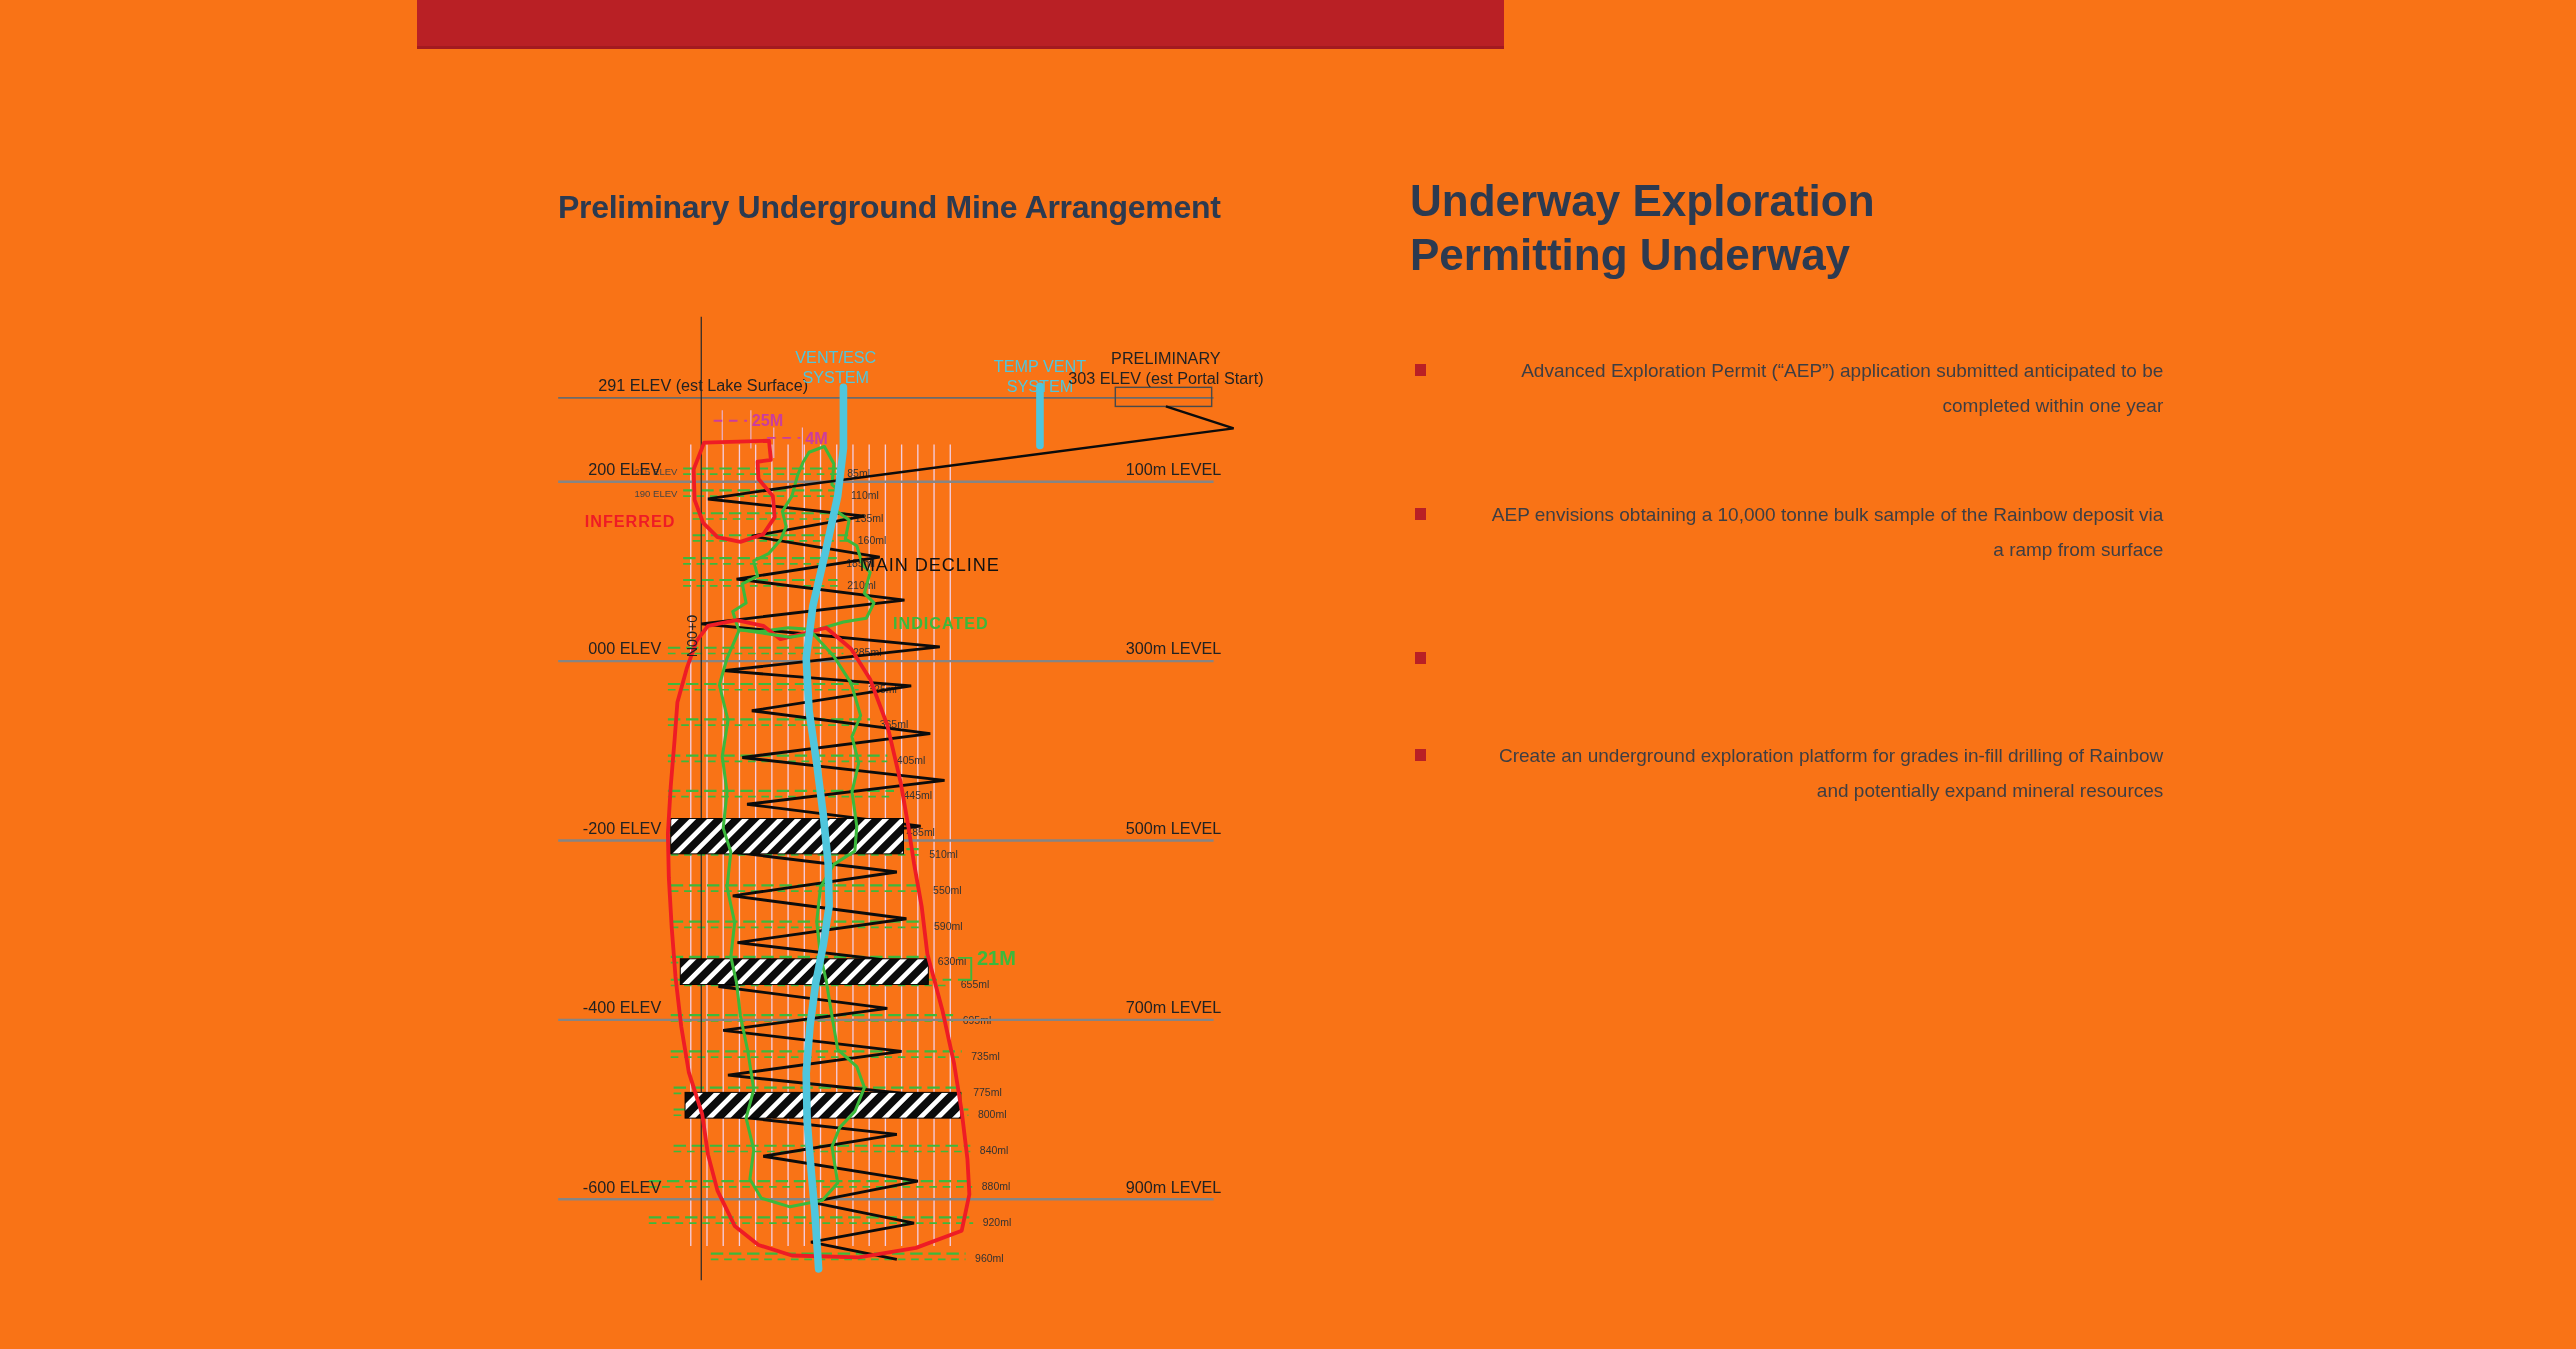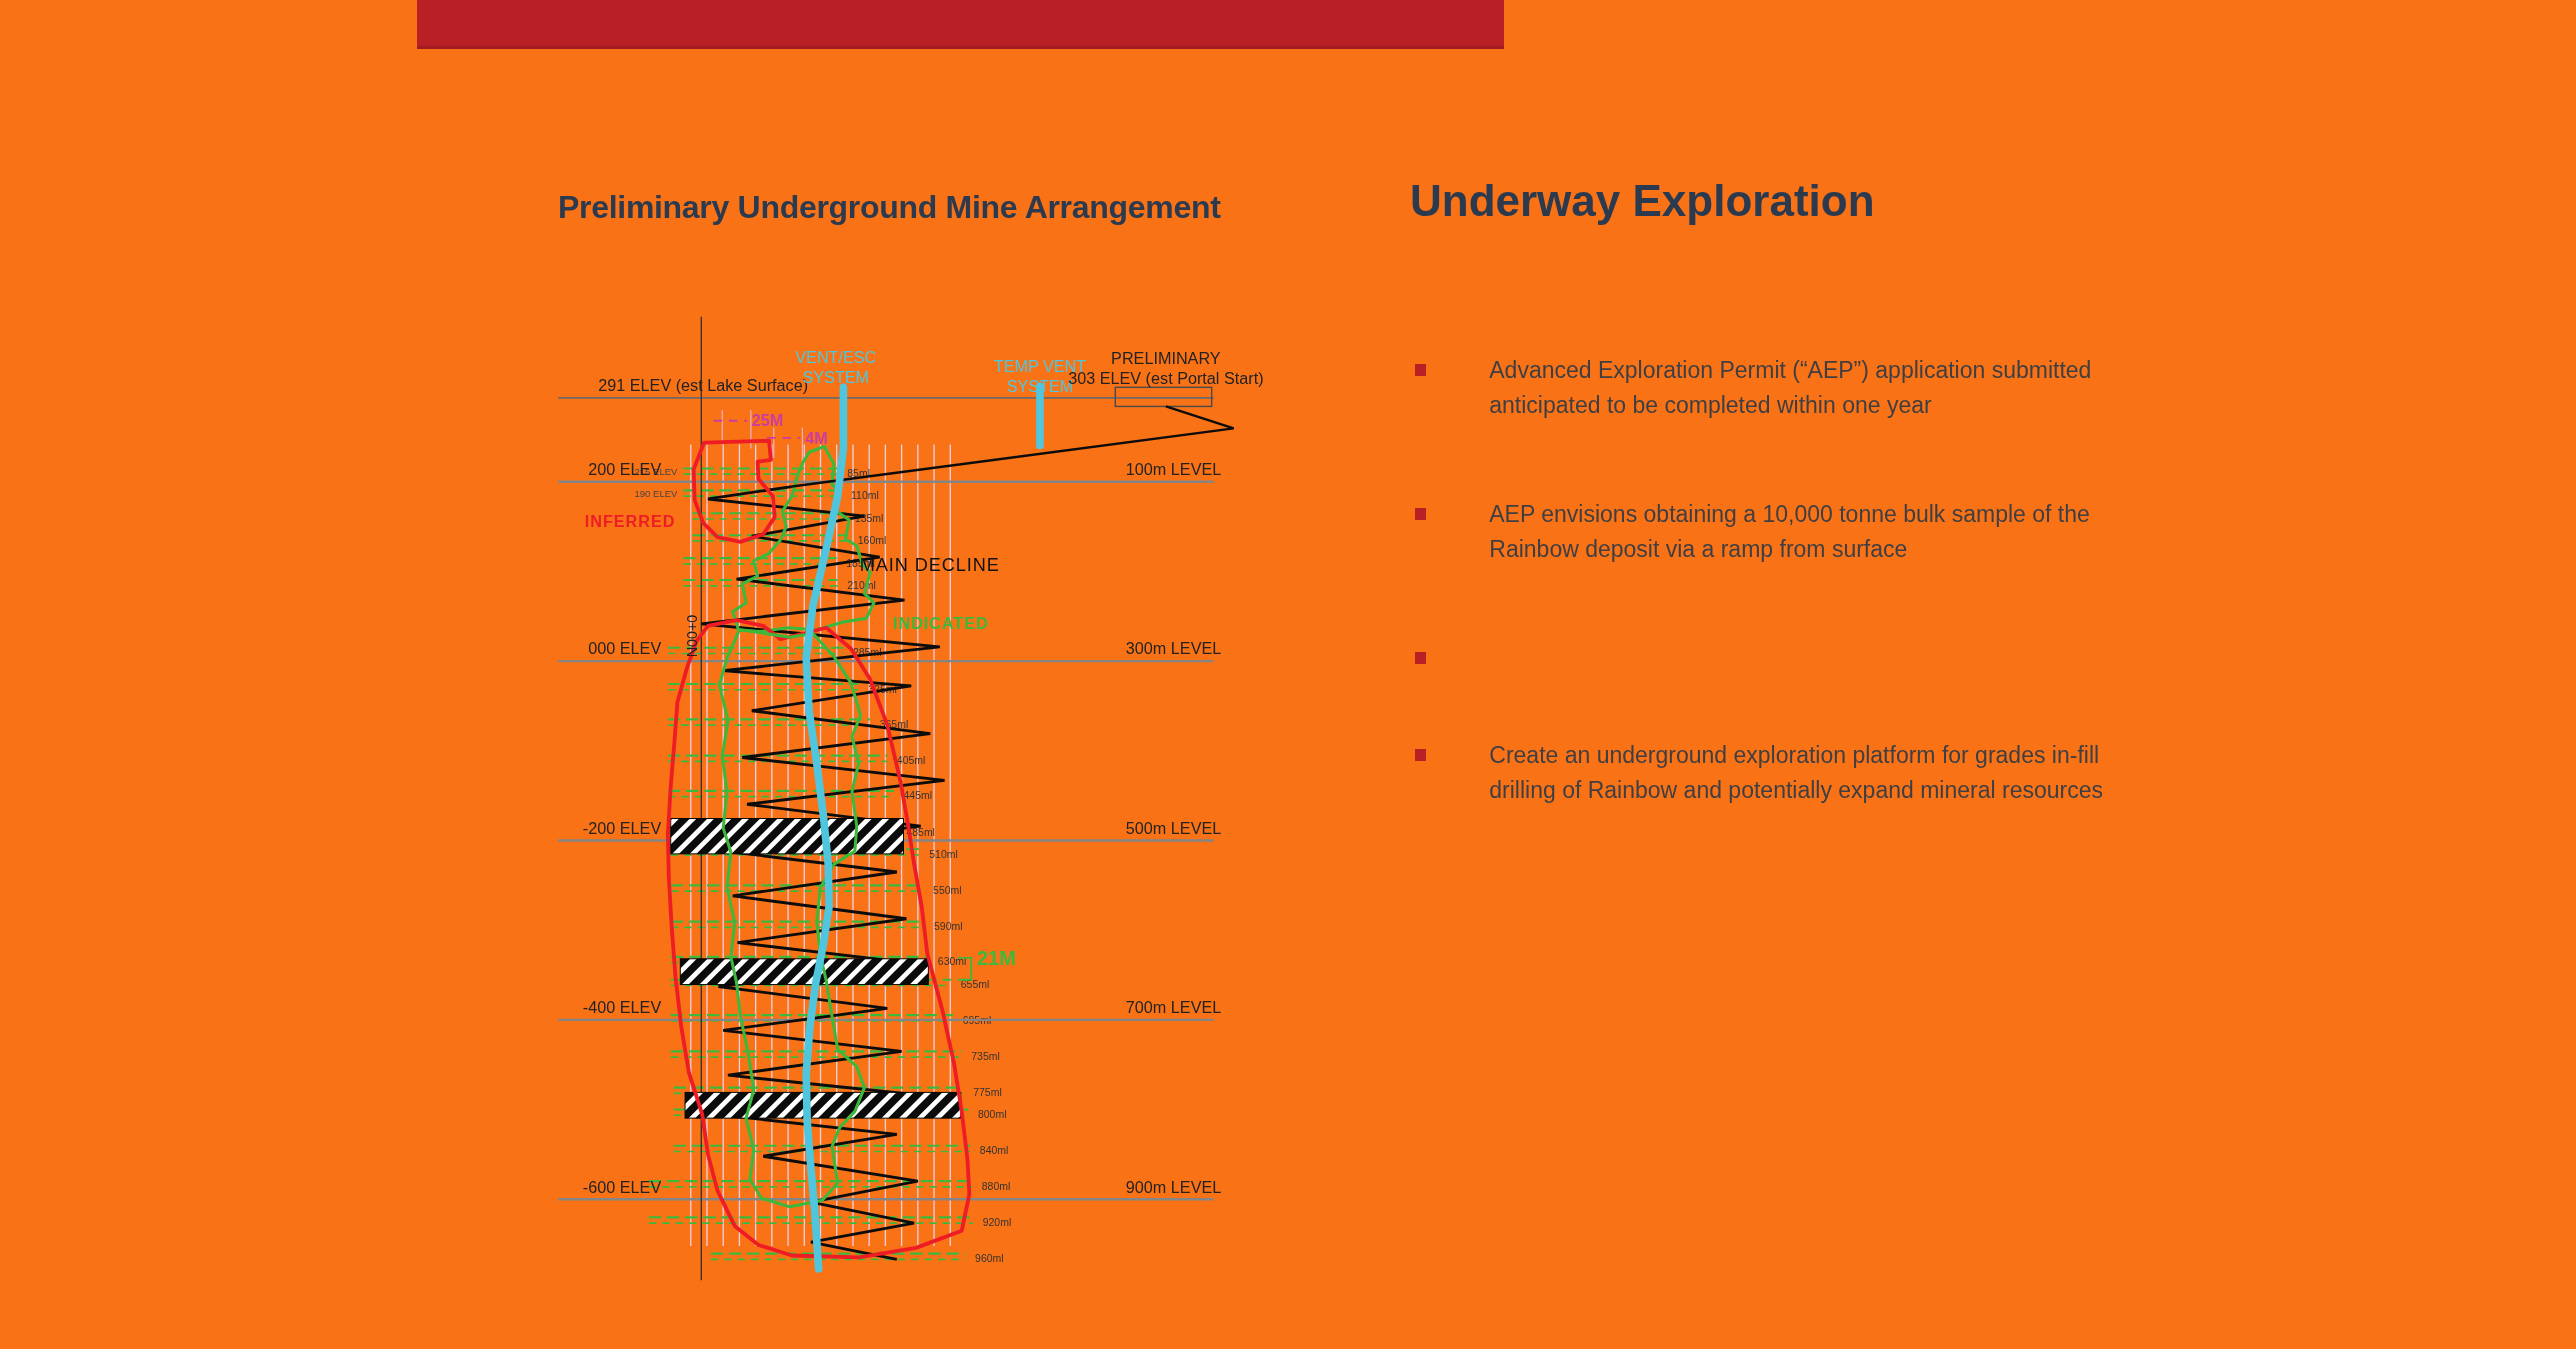--- a/index.html
+++ b/index.html
@@ -9,21 +9,21 @@
   html,body{margin:0;padding:0;background:#ffffff;}
   .slide{position:relative;width:2576px;height:1349px;background:#f97316;
     font-family:"Liberation Sans",sans-serif;overflow:hidden;}
   .topbar{position:absolute;left:417px;top:0;width:1087px;height:46px;
     background:var(--accent);border-bottom:3.8px solid #a31a20;}
   .diagram-title{position:absolute;left:558px;top:189px;font-size:32px;font-weight:bold;
     color:var(--slate);letter-spacing:-0.3px;margin:0;}
   .right-title{position:absolute;left:1410px;top:174px;margin:0;font-size:44px;line-height:54px;
     font-weight:bold;color:var(--slate);}
   .bullets{position:absolute;left:1413px;top:353px;width:754px;list-style:none;margin:0;padding:0;}
-  .bullets li{display:flex;margin-bottom:74px;color:var(--body);font-size:23px;line-height:35px;}
+  .bullets li{display:flex;margin-bottom:74px;color:var(--body);font-size:19px;line-height:35px;text-align:right;}
   .sq{flex:0 0 11.4px;width:11.4px;height:11.4px;background:var(--accent);margin:11.4px 0 0 1.9px;}
   .bt{margin-left:63px;width:674px;}
   svg text{font-family:"Liberation Sans",sans-serif;}
   .lbl{font-size:17px;fill:#222;}
   .lbl-sm{font-size:11px;fill:#333;}
   .lbl-xs{font-size:10px;fill:#444;}
   .cyan-lbl{font-size:17px;fill:var(--cyan);}
   .mag-lbl{font-size:17px;fill:var(--magenta);font-weight:bold;}
   .grn-lbl{font-size:17px;fill:var(--green);font-weight:bold;letter-spacing:1px;}
   .grn-lbl-big{font-size:21px;fill:var(--green);font-weight:bold;}
@@ -47,21 +47,21 @@
 </style>
 </head>
 <body>
 
 <div class="slide">
 
   <div class="topbar"></div>
 
   <h2 class="diagram-title">Preliminary Underground Mine Arrangement</h2>
 
-  <h1 class="right-title"><span>Underway Exploration</span><br></h1>
+  <h1 class="right-title"><span>Underway Exploration</span><br><span>Permitting Underway</span></h1>
 
   <ul class="bullets" id="bullet-list">
       <li>
         <span class="sq"></span>
         <span class="bt">Advanced Exploration Permit (“AEP”) application submitted anticipated to be completed within one year</span>
       </li>
       <li>
         <span class="sq"></span>
         <span class="bt">AEP envisions obtaining a 10,000 tonne bulk sample of the Rainbow deposit via a ramp from surface</span>
       </li>

